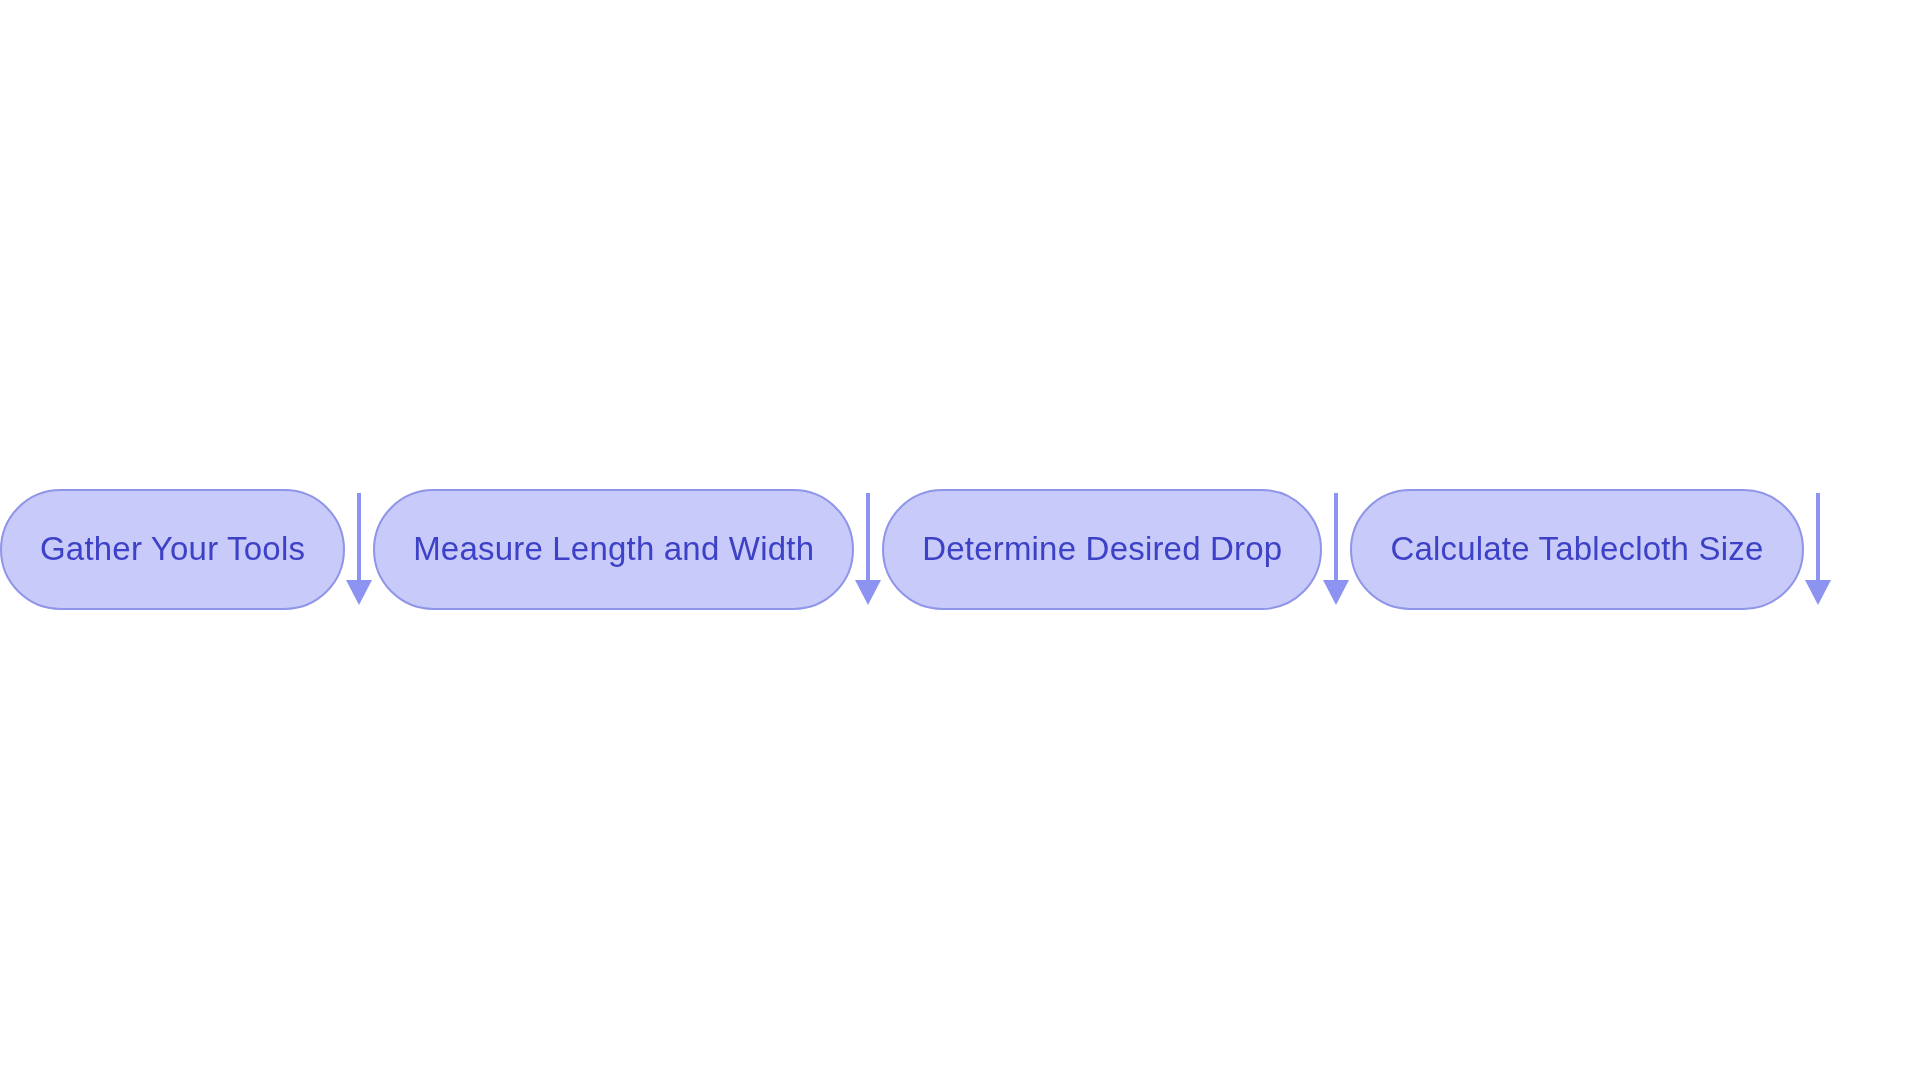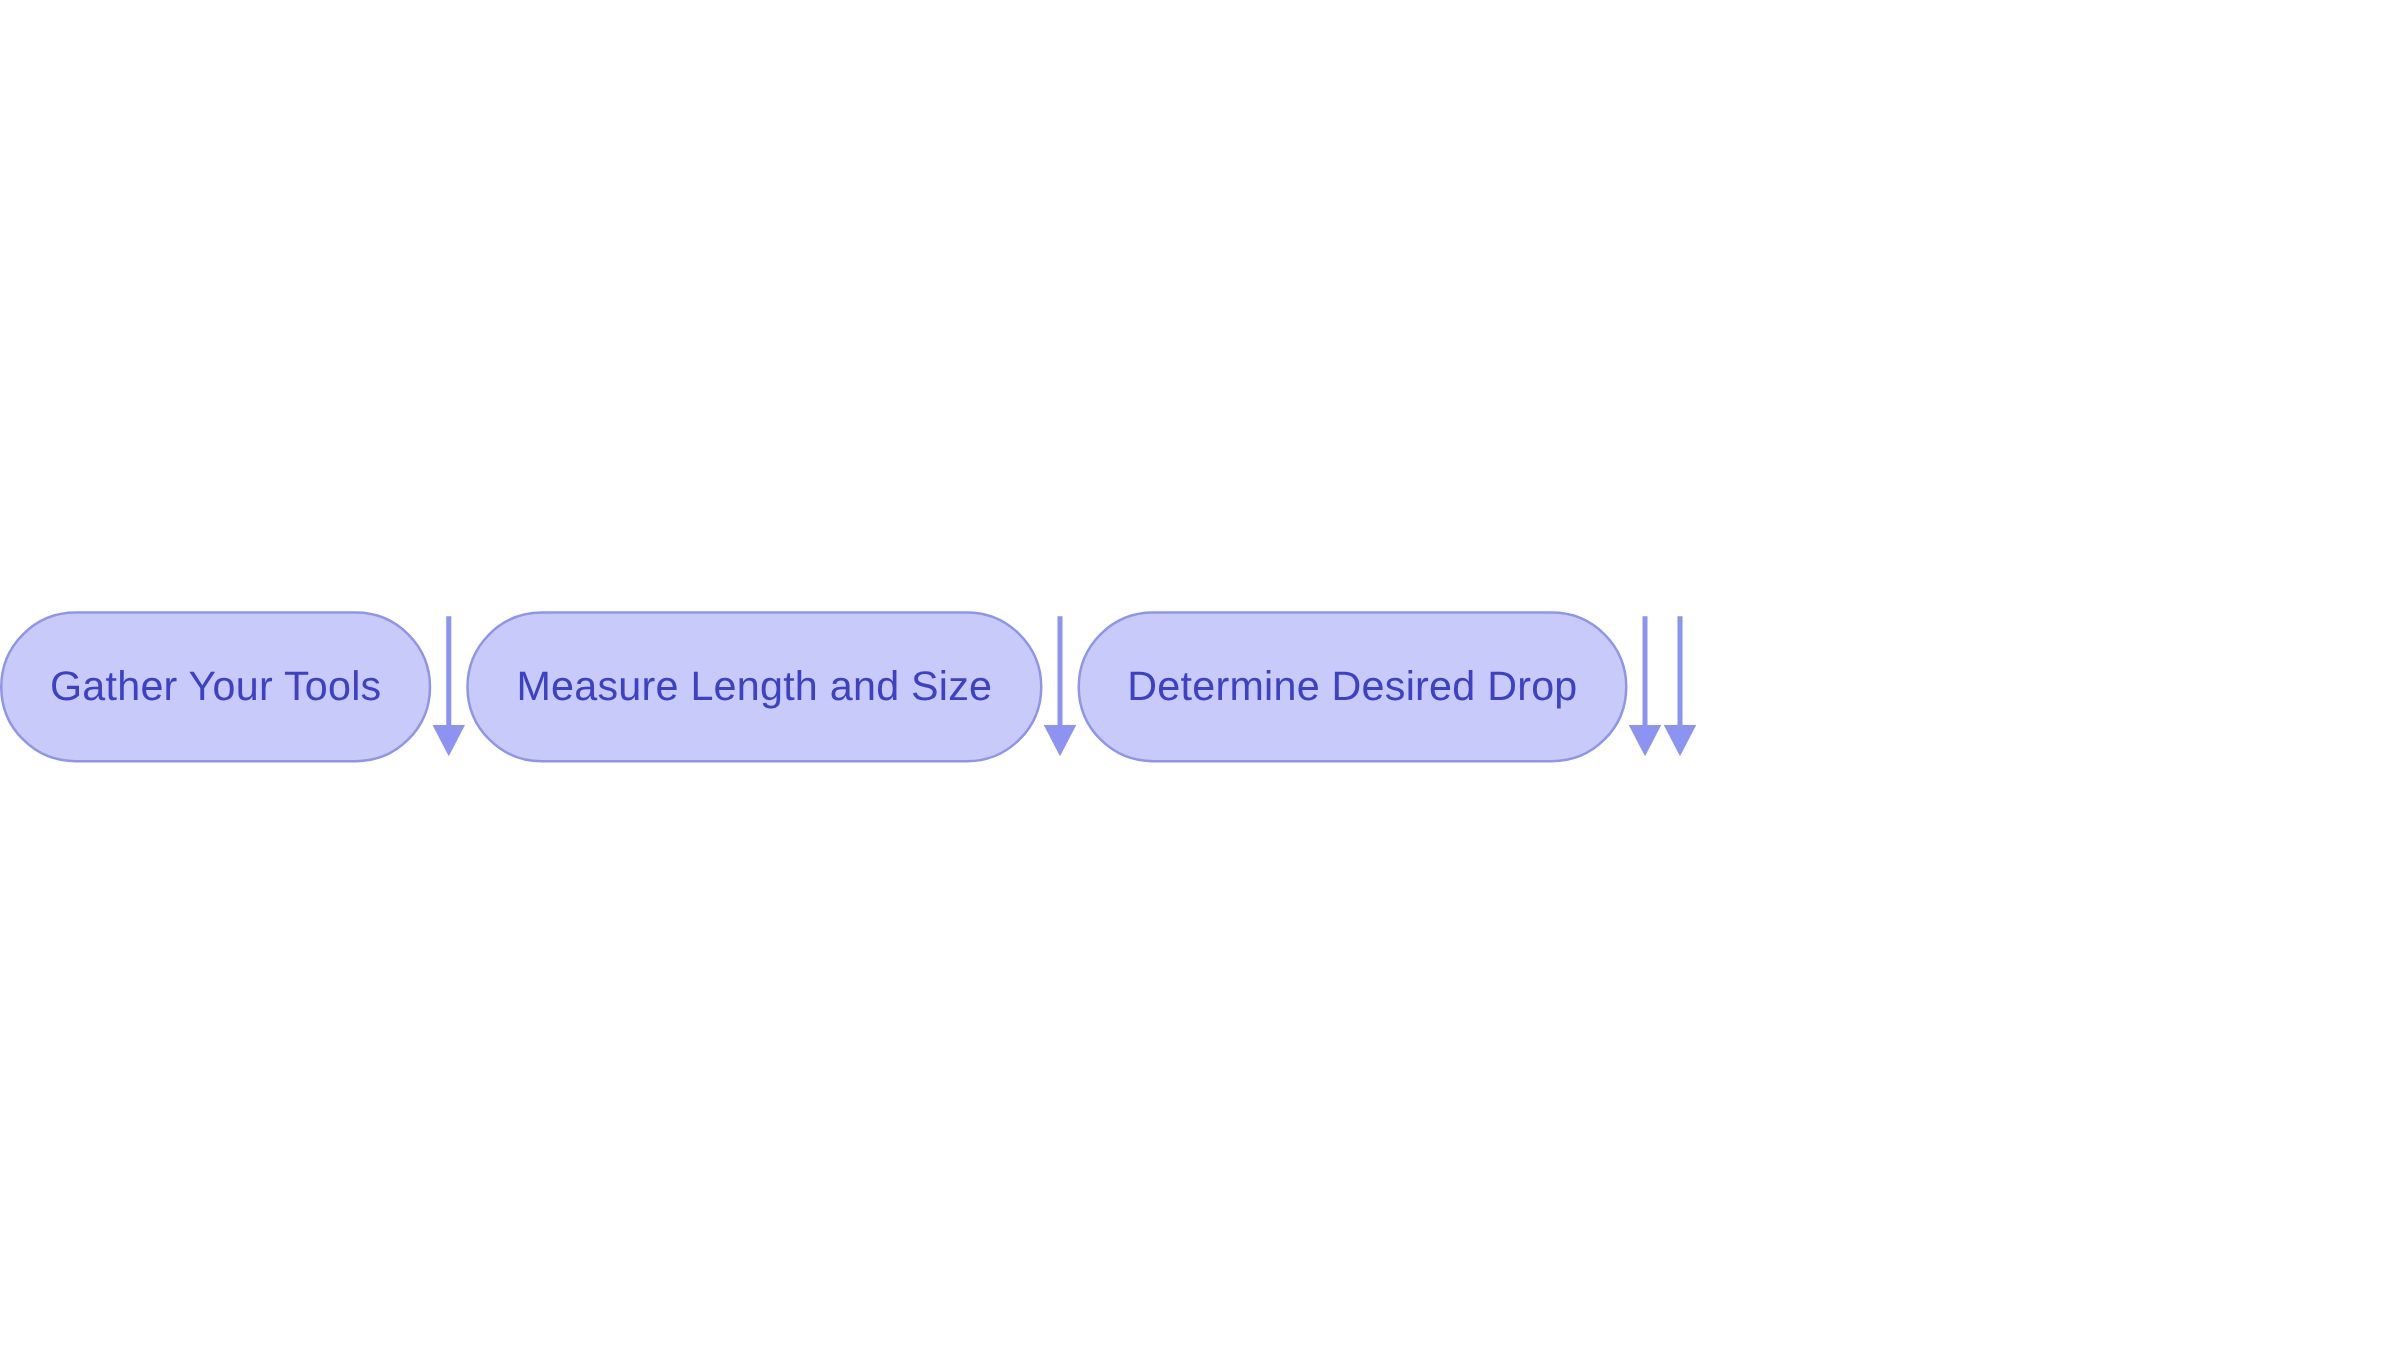--- a/index.html
+++ b/index.html
@@ -64,37 +64,40 @@
   <div class="node">
     <span class="node-label">Gather Your Tools</span>
   </div>
 
   <div class="arrow">
     <div class="arrow-line"></div>
     <div class="arrow-head"></div>
   </div>
 
   <div class="node">
-    <span class="node-label">Measure Length and Size</span>
+    <span class="node-label">Measure Length and Width</span>
   </div>
 
   <div class="arrow">
     <div class="arrow-line"></div>
     <div class="arrow-head"></div>
   </div>
 
   <div class="node">
     <span class="node-label">Determine Desired Drop</span>
   </div>
 
   <div class="arrow">
     <div class="arrow-line"></div>
     <div class="arrow-head"></div>
   </div>
 
+  <div class="node">
+    <span class="node-label">Calculate Tablecloth Size</span>
+  </div>
 
   <div class="arrow">
     <div class="arrow-line"></div>
     <div class="arrow-head"></div>
   </div>
 
 
 </div>
 
 </body></html>

